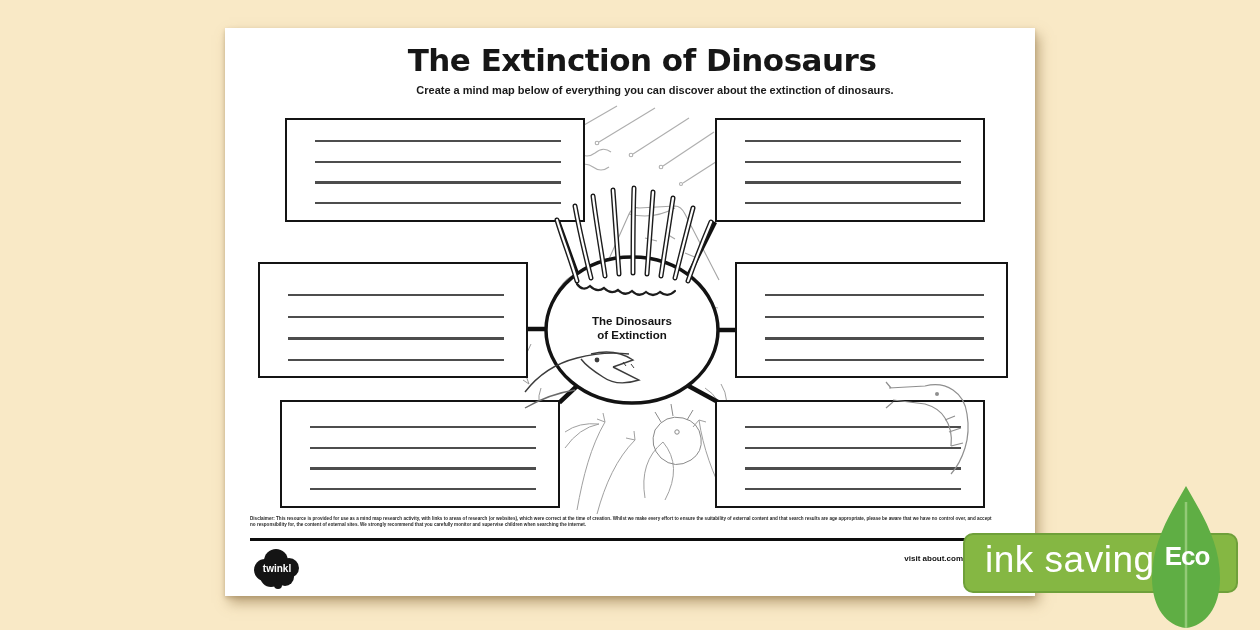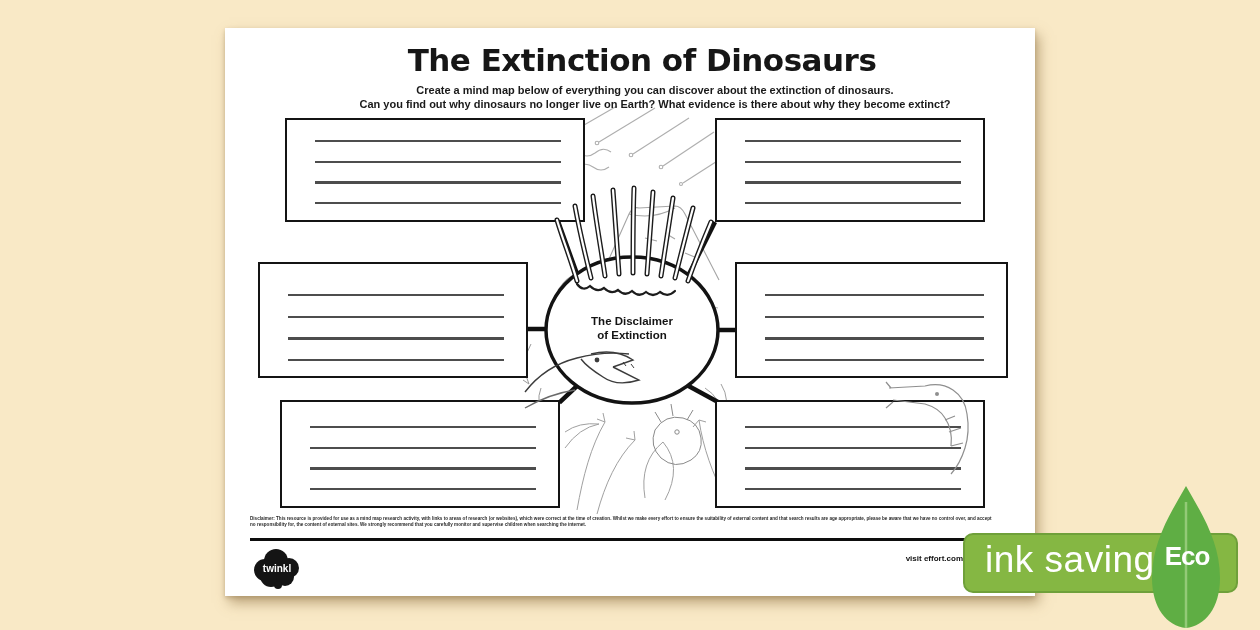--- a/index.html
+++ b/index.html
@@ -117,21 +117,20 @@
       <line x1="489" y1="196" x2="464" y2="246"></line>
       <line x1="303" y1="301" x2="332" y2="301"></line>
       <line x1="481" y1="302" x2="511" y2="302"></line>
       <line x1="354" y1="356" x2="336" y2="373"></line>
       <line x1="460" y1="356" x2="491" y2="373"></line>
     </g>
   </svg>
 
   <div class="page-title">The Extinction of Dinosaurs</div>
   <div class="instr l1">Create a mind map below of everything you can discover about the extinction of dinosaurs.</div>
-  <div class="instr l2">Can you find out why dinosaurs no longer live on Earth? What evidence is there about why they become extinct?</div>
 
   <div class="mbox box-tl">
     <div class="pad"></div>
     <div class="wline"></div>
       <div class="sp"></div>
     <div class="wline"></div>
       <div class="sp"></div>
     <div class="wline"></div>
       <div class="sp"></div>
     <div class="wline"></div>
@@ -224,40 +223,40 @@
     </g>
     <g stroke="#8f8f8f" stroke-width="1.2" fill="none">
       <path d="M664,360 l36,-2 q16,-4 28,4 q12,8 14,24 q3,18 -2,34 q-5,16 -14,26"></path>
       <path d="M668,372 l32,4 q14,4 20,14 q8,12 6,28"></path>
       <circle cx="712" cy="366" r="2" fill="#8f8f8f" stroke="none"></circle>
       <path d="M666,360 l-5,-6 M668,374 l-7,6"></path>
       <path d="M720,392 l10,-4 M724,404 l12,-4 M726,418 l12,-3"></path>
     </g>
   </svg>
   <div class="center-label">
-    <div>The Disclaimer</div>
+    <div>The Dinosaurs</div>
     <div>of Extinction</div>
   </div>
 
   <div class="disclaimer">Disclaimer: This resource is provided for use as a mind map research activity, with links to areas of research (or websites), which were correct at the time of creation. Whilst we make every effort to ensure the suitability of external content and that search results are age appropriate, please be aware that we have no control over, and accept no responsibility for, the content of external sites. We strongly recommend that you carefully monitor and supervise children when searching the internet.</div>
   <div class="footer-rule"></div>
   <div class="logo-wrap">
     <svg viewBox="0 0 58 46" width="58" height="46">
       <g fill="#141414">
         <circle cx="17" cy="26" r="11"></circle>
         <circle cx="28" cy="17" r="12"></circle>
         <circle cx="41" cy="24" r="10"></circle>
         <circle cx="23" cy="32" r="11"></circle>
         <circle cx="37" cy="33" r="9"></circle>
         <circle cx="30" cy="41" r="4"></circle>
       </g>
       <text x="29" y="28" text-anchor="middle" font-size="10" font-family="Liberation Sans, sans-serif" font-weight="bold" fill="#ffffff">twinkl</text>
     </svg>
   </div>
-  <div class="visit">visit effort.com</div>
+  <div class="visit">visit about.com</div>
 </div>
 
 <div class="ink-badge">
   <span class="label">ink saving</span>
 </div>
 <svg class="eco-leaf" viewBox="0 0 80 146">
   <path d="M40,2 C56,30 74,58 74,94 C74,124 59,142 40,144 C21,142 6,124 6,94 C6,58 24,30 40,2 Z" fill="#5fae44"></path>
   <line x1="40" y1="18" x2="40" y2="144" stroke="#93ca77" stroke-width="2.5"></line>
 </svg>
 <div class="eco-text">Eco</div>

